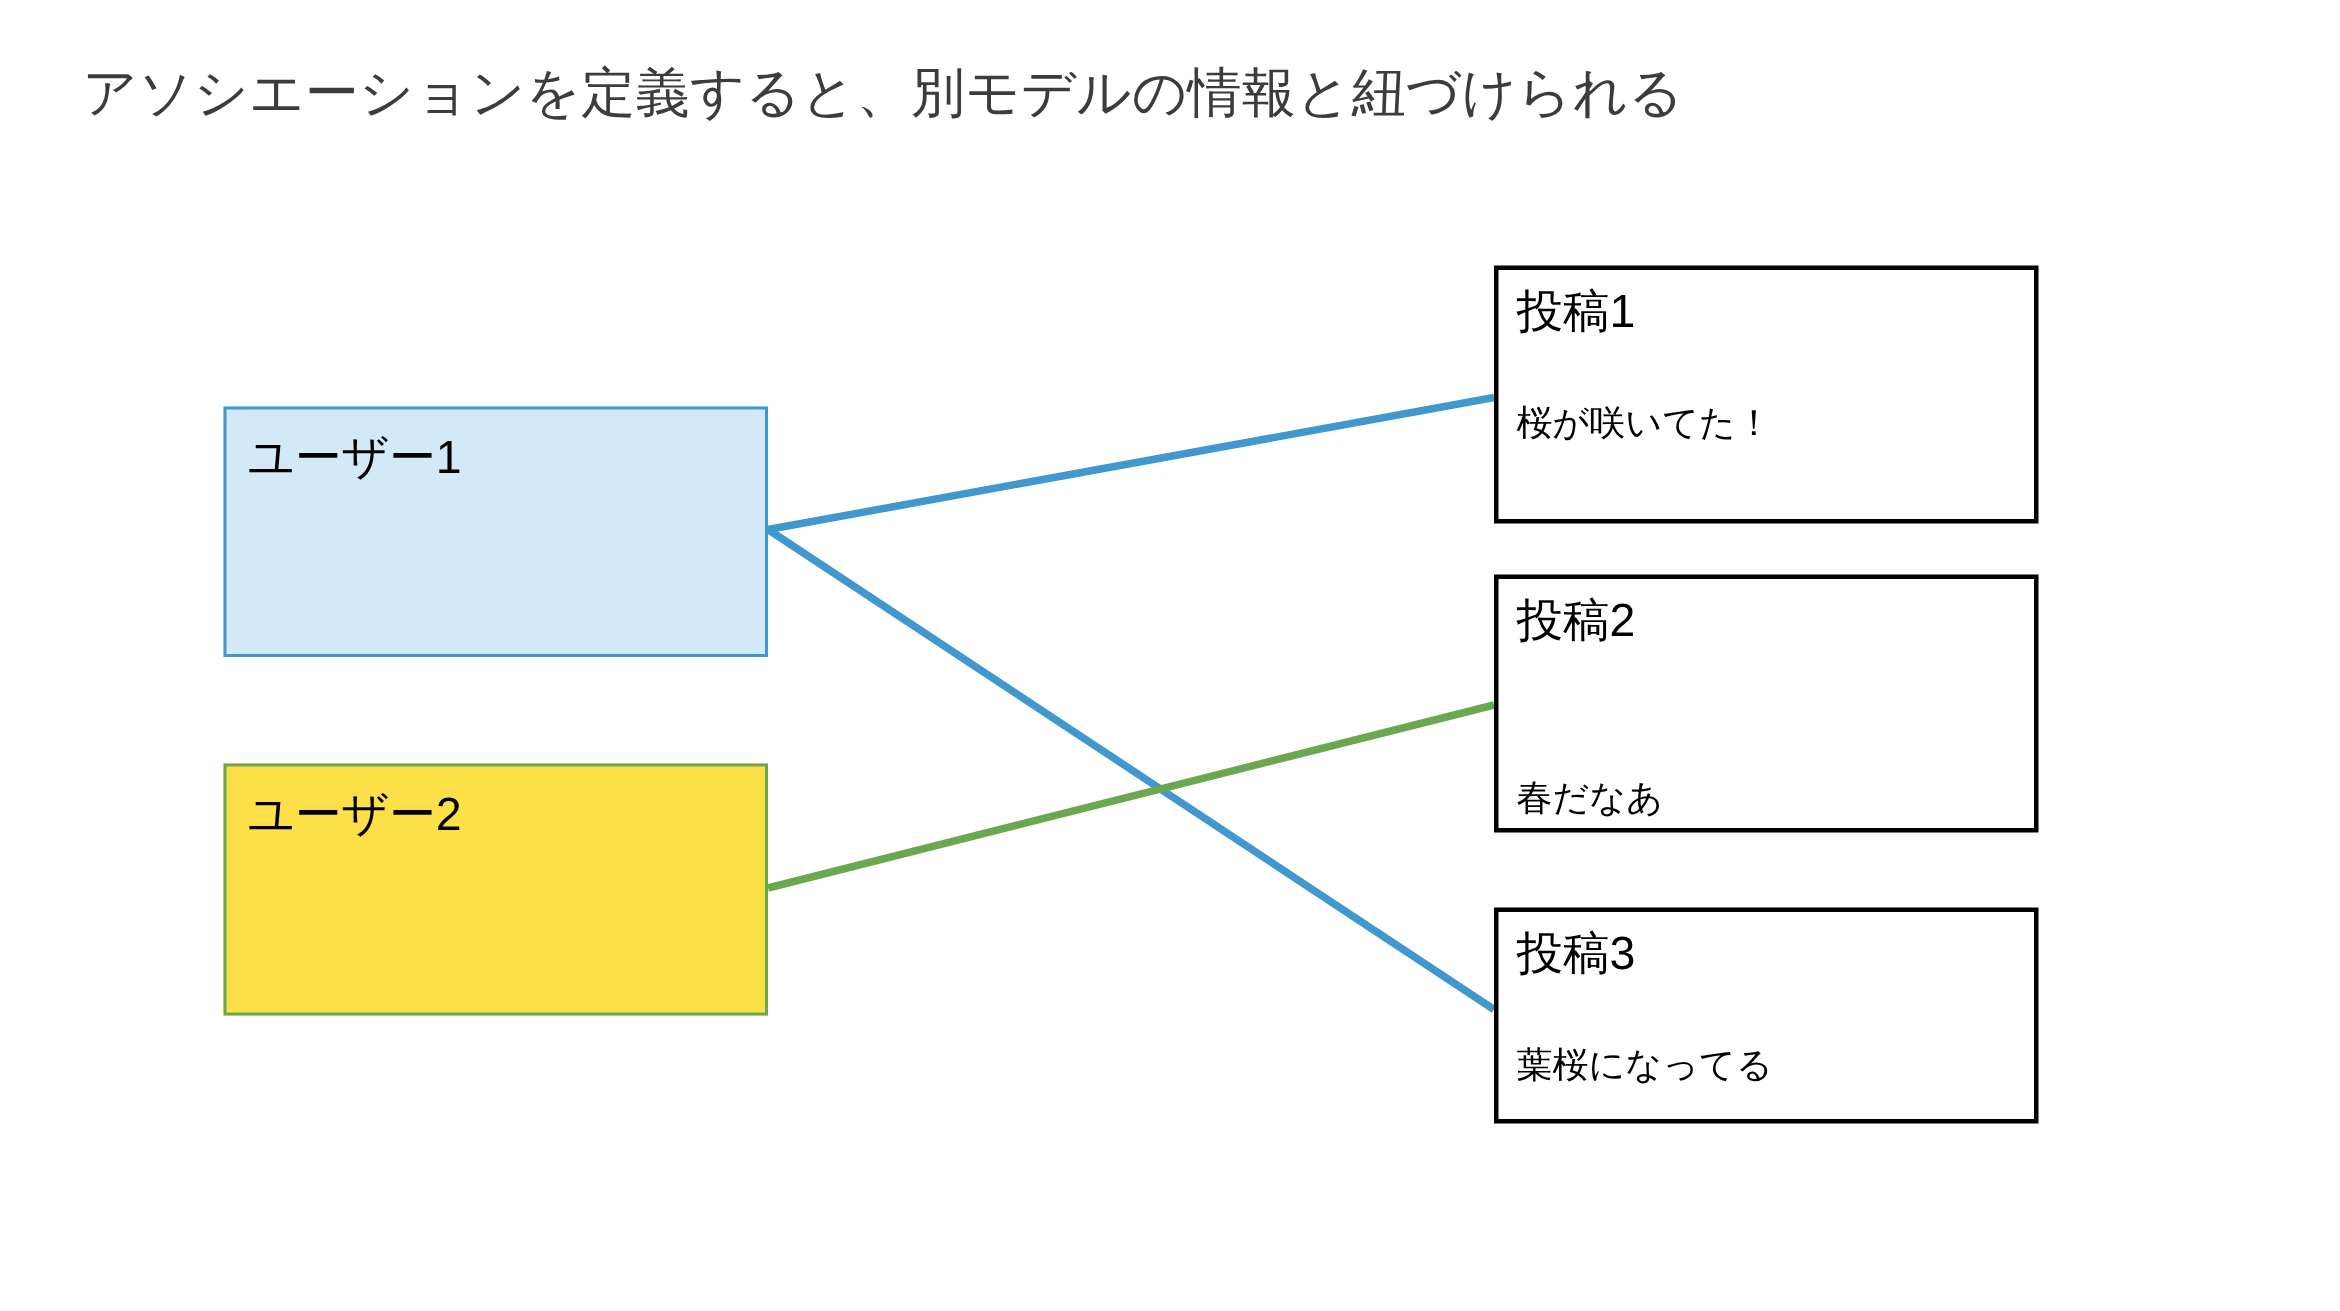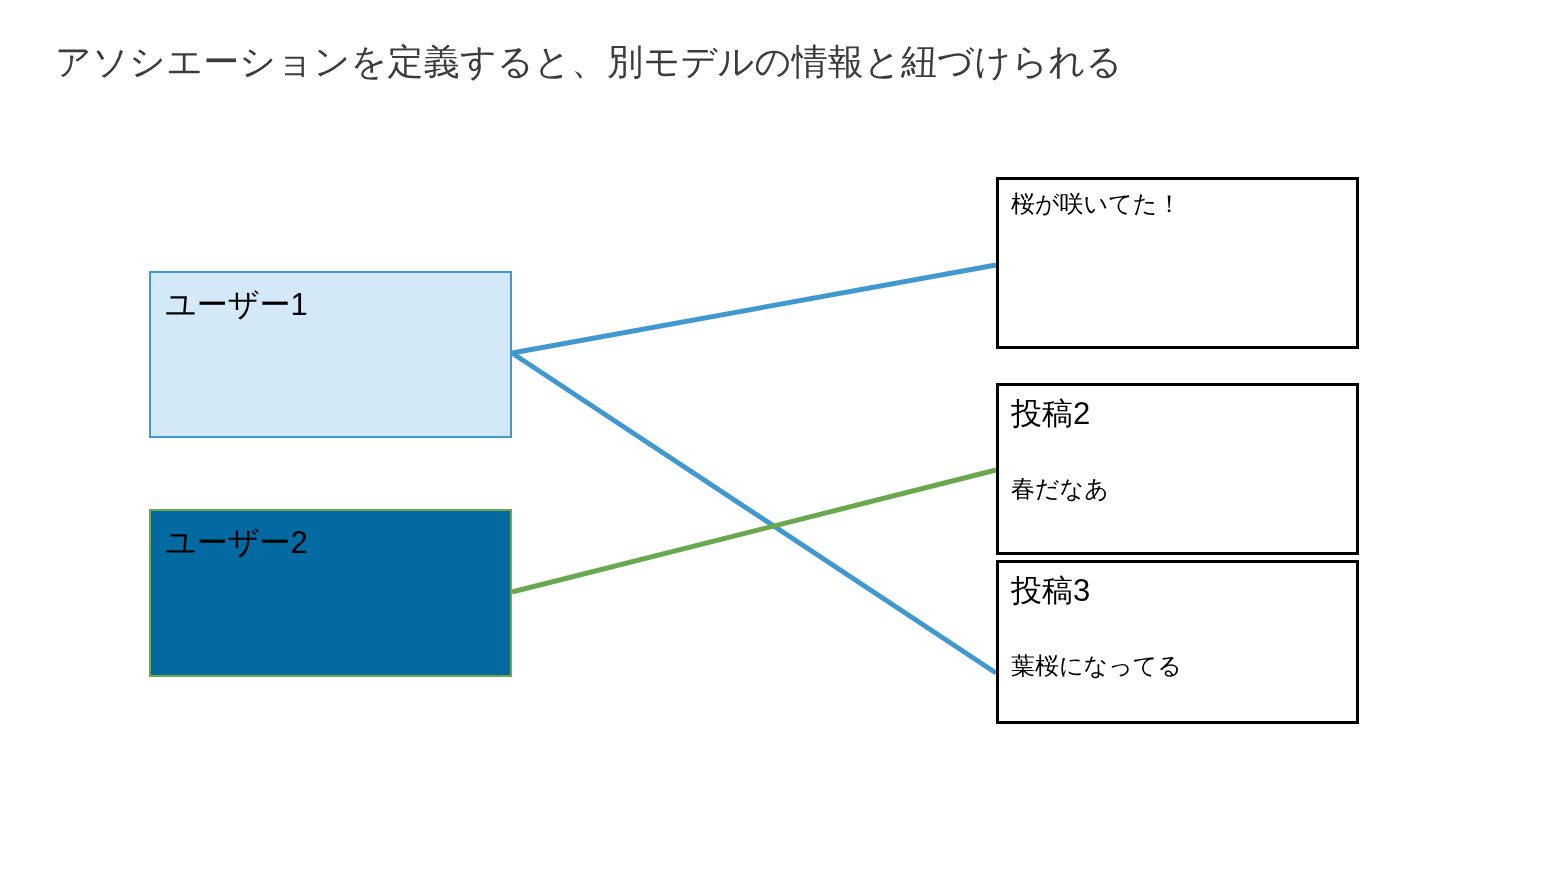--- a/index.html
+++ b/index.html
@@ -80,31 +80,32 @@
   <svg class="connectors" viewBox="0 0 1560 874" width="1560" height="874" xmlns="http://www.w3.org/2000/svg">
     <line stroke-linecap="butt" x1="512" y1="353" x2="996" y2="265" stroke="#4198ce" stroke-width="5"></line>
     <line stroke-linecap="butt" x1="512" y1="353" x2="996" y2="673" stroke="#4198ce" stroke-width="5"></line>
     <line stroke-linecap="butt" x1="512" y1="592" x2="996" y2="470" stroke="#6aa84f" stroke-width="5"></line>
   </svg>
 
   <div class="node-box user-box" style="left: 149px; top: 271px; width: 363px; height: 167px; background: rgb(212, 233, 247); border-color: rgb(65, 152, 206);">
     <div class="node-title">ユーザー1</div>
   </div>
 
-  <div class="node-box user-box" style="left: 149px; top: 509px; width: 363px; height: 168px; background: #0369a1; border-color: rgb(106, 168, 79);">
+  <div class="node-box user-box" style="left: 149px; top: 509px; width: 363px; height: 168px; background: #fde047; border-color: rgb(106, 168, 79);">
     <div class="node-title">ユーザー2</div>
   </div>
 
   <div class="node-box post-box" style="left: 996px; top: 177px; width: 363px; height: 172px;">
+    <div class="node-title">投稿1</div>
     <div class="node-body">桜が咲いてた！</div>
   </div>
 
-  <div class="node-box post-box" style="left: 996px; top: 383px; width: 363px; height: 172px;">
+  <div class="node-box post-box" style="left: 996px; top: 383px; width: 363px; height: 172px; gap: 44px;">
     <div class="node-title">投稿2</div>
     <div class="node-body">春だなあ</div>
   </div>
 
-  <div class="node-box post-box" style="left: 996px; top: 560px; width: 363px; height: 164px;">
+  <div class="node-box post-box" style="left: 996px; top: 605px; width: 363px; height: 144px;">
     <div class="node-title">投稿3</div>
     <div class="node-body">葉桜になってる</div>
   </div>
 
 </div>
 
 </body></html>

